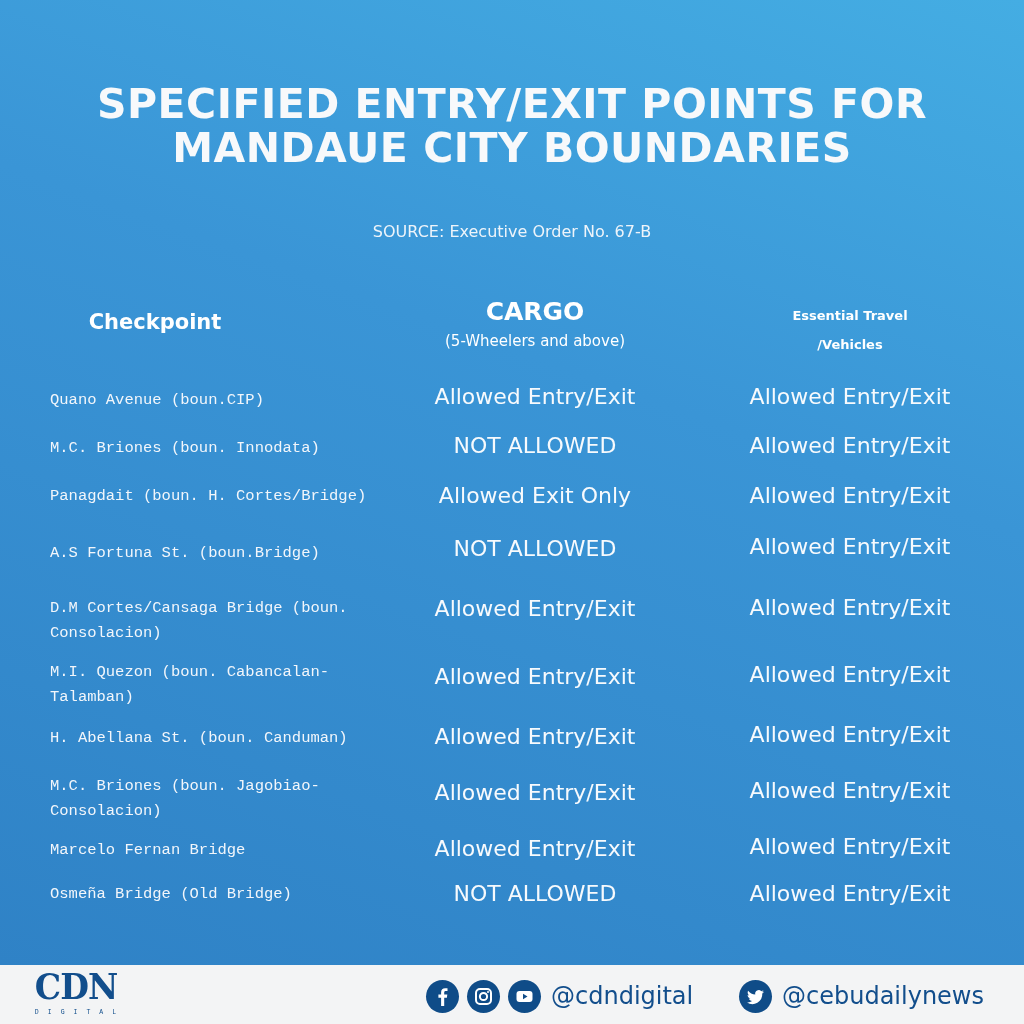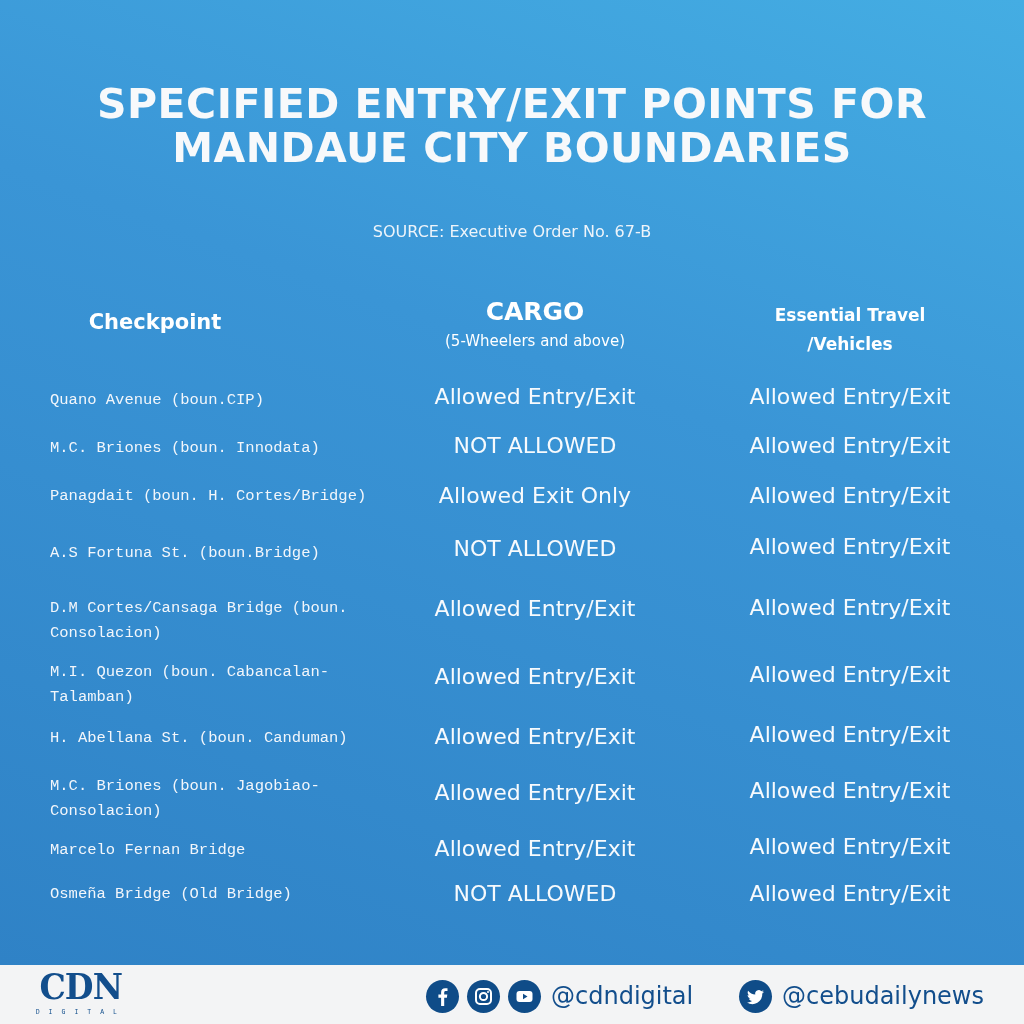--- a/index.html
+++ b/index.html
@@ -30,42 +30,42 @@
     text-align: center; font-size: 16px; color: #eef4fa;
     font-family: "DejaVu Sans", sans-serif;
   }
   .col-head {
     position: absolute; text-align: center; color: #ffffff;
     font-family: "DejaVu Sans", sans-serif; font-weight: bold;
   }
   .h-checkpoint { left: 50px; width: 210px; top: 310px; font-size: 21px; }
   .h-cargo { left: 380px; width: 310px; top: 297px; font-size: 25px; }
   .h-cargo-sub { left: 380px; width: 310px; top: 332px; font-size: 15px; font-weight: normal; }
-  .h-ess { left: 720px; width: 260px; top: 301px; font-size: 17px; line-height: 29px; }
+  .h-ess { left: 720px; width: 260px; top: 301px; font-size: 13px; line-height: 29px; }
 
   .row { position: absolute; left: 0; width: 1024px; }
   .cp {
     position: absolute; left: 50px; width: 320px;
     font-family: Liberation Mono, monospace;
     font-size: 15.5px; line-height: 25px; color: #f2f6fb;
   }
   .cargo, .ess {
     position: absolute; text-align: center;
     font-family: "DejaVu Sans", sans-serif;
     font-size: 22px; color: #f7fafd; white-space: nowrap;
   }
   .cargo { left: 385px; width: 300px; }
   .ess { left: 705px; width: 290px; }
 
   .footer {
     position: absolute; left: 0; top: 965px; width: 1024px; height: 59px;
     background: #f3f4f5;
   }
   .logo {
-    position: absolute; left: 26px; top: 2px; width: 100px; text-align: right;
+    position: absolute; left: 26px; top: 2px; width: 100px; text-align: center;
     color: #124e8c;
   }
   .logo-main {
     font-family: "DejaVu Serif", serif; font-weight: bold; font-size: 36px;
     line-height: 38px; letter-spacing: -1px;
     transform: scaleX(0.92);
   }
   .logo-sub {
     font-family: Liberation Mono, monospace; font-size: 6.5px; letter-spacing: 9px;
     margin-top: 4px; padding-left: 8px;

